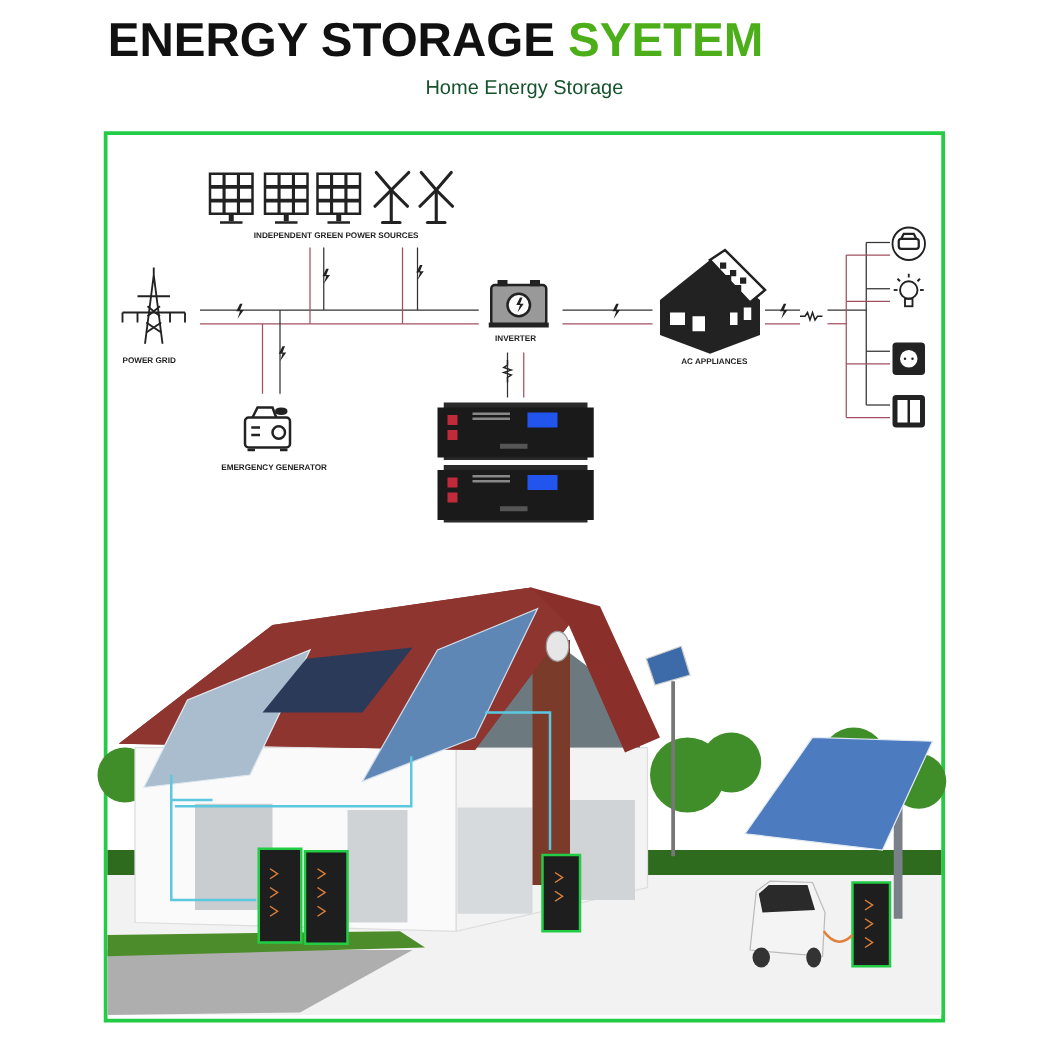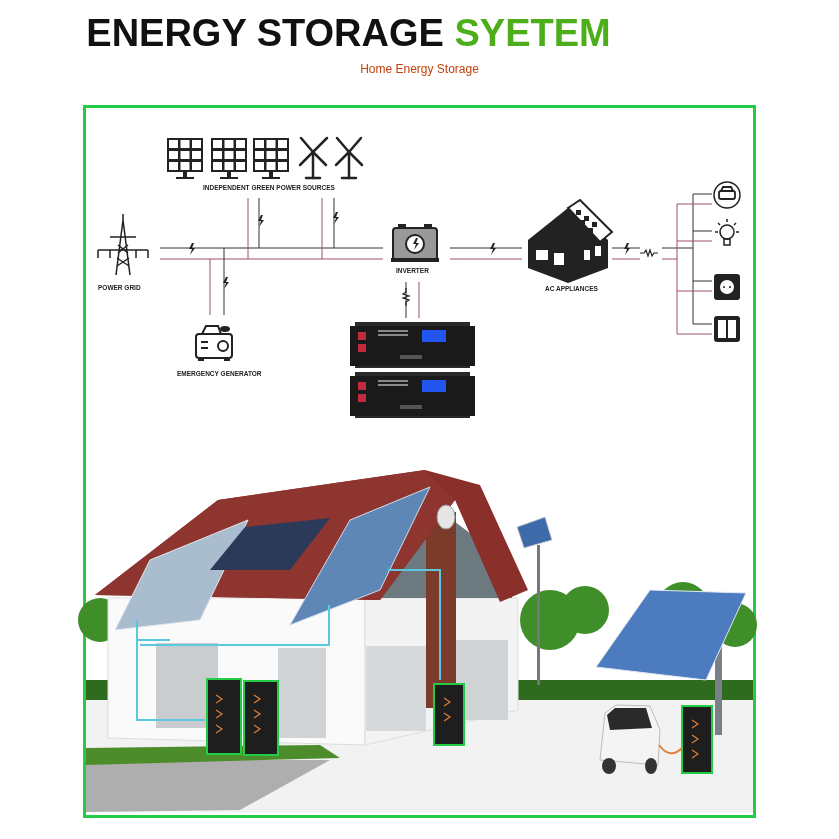--- a/index.html
+++ b/index.html
@@ -1,19 +1,19 @@
 <!DOCTYPE html>
 <html><head>
 <meta charset="utf-8">
 <style>
   html,body{margin:0;padding:0;background:#fff;}
   body{width:839px;height:839px;position:relative;overflow:hidden;font-family:"Liberation Sans",sans-serif;}
   .title{position:absolute;left:0;top:12px;width:697px;text-align:center;font-size:38px;font-weight:bold;letter-spacing:0px;color:#111;}
   .title .accent{color:#4caf1a;}
-  .subtitle{position:absolute;left:0;top:62px;width:839px;text-align:center;font-size:12px;color:#c2410c;}
+  .subtitle{position:absolute;left:0;top:62px;width:839px;text-align:center;font-size:16px;color:#14532d;}
   .frame{position:absolute;left:83px;top:105px;width:667px;height:707px;border:3px solid #22cc44;background:#fff;}
   svg{position:absolute;left:0;top:0;}
   .lbl{font-family:"Liberation Sans",sans-serif;font-weight:bold;font-size:6.5px;fill:#222;}
 </style>
 </head>
 <body>
 
 <div class="title"><span>ENERGY STORAGE</span> <span class="accent">SYETEM</span></div>
 <div class="subtitle">Home Energy Storage</div>
 

